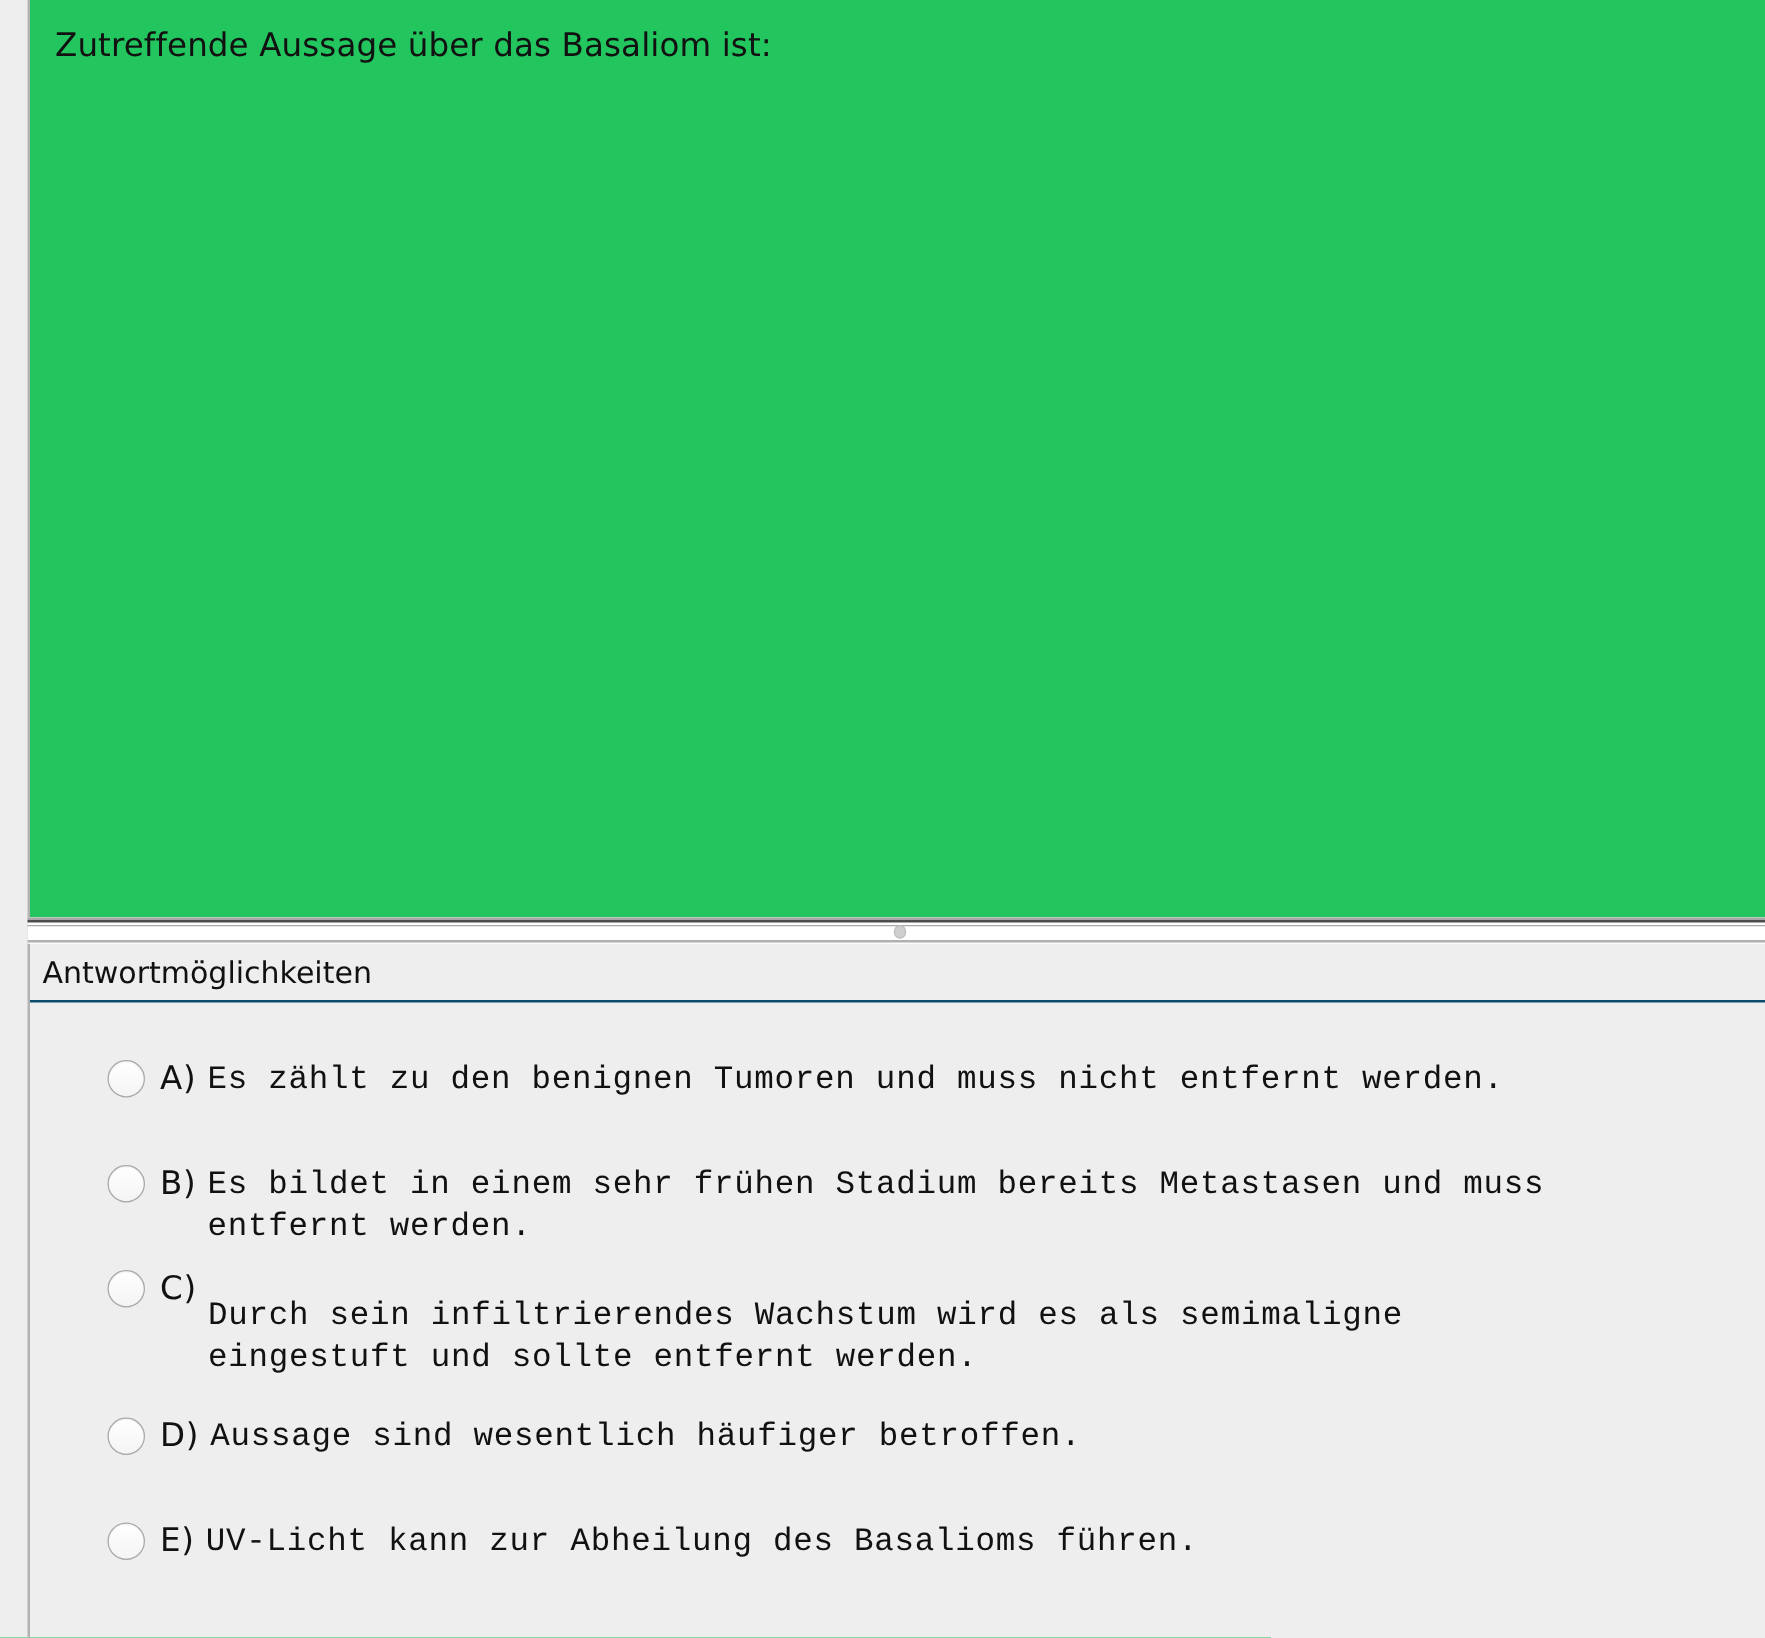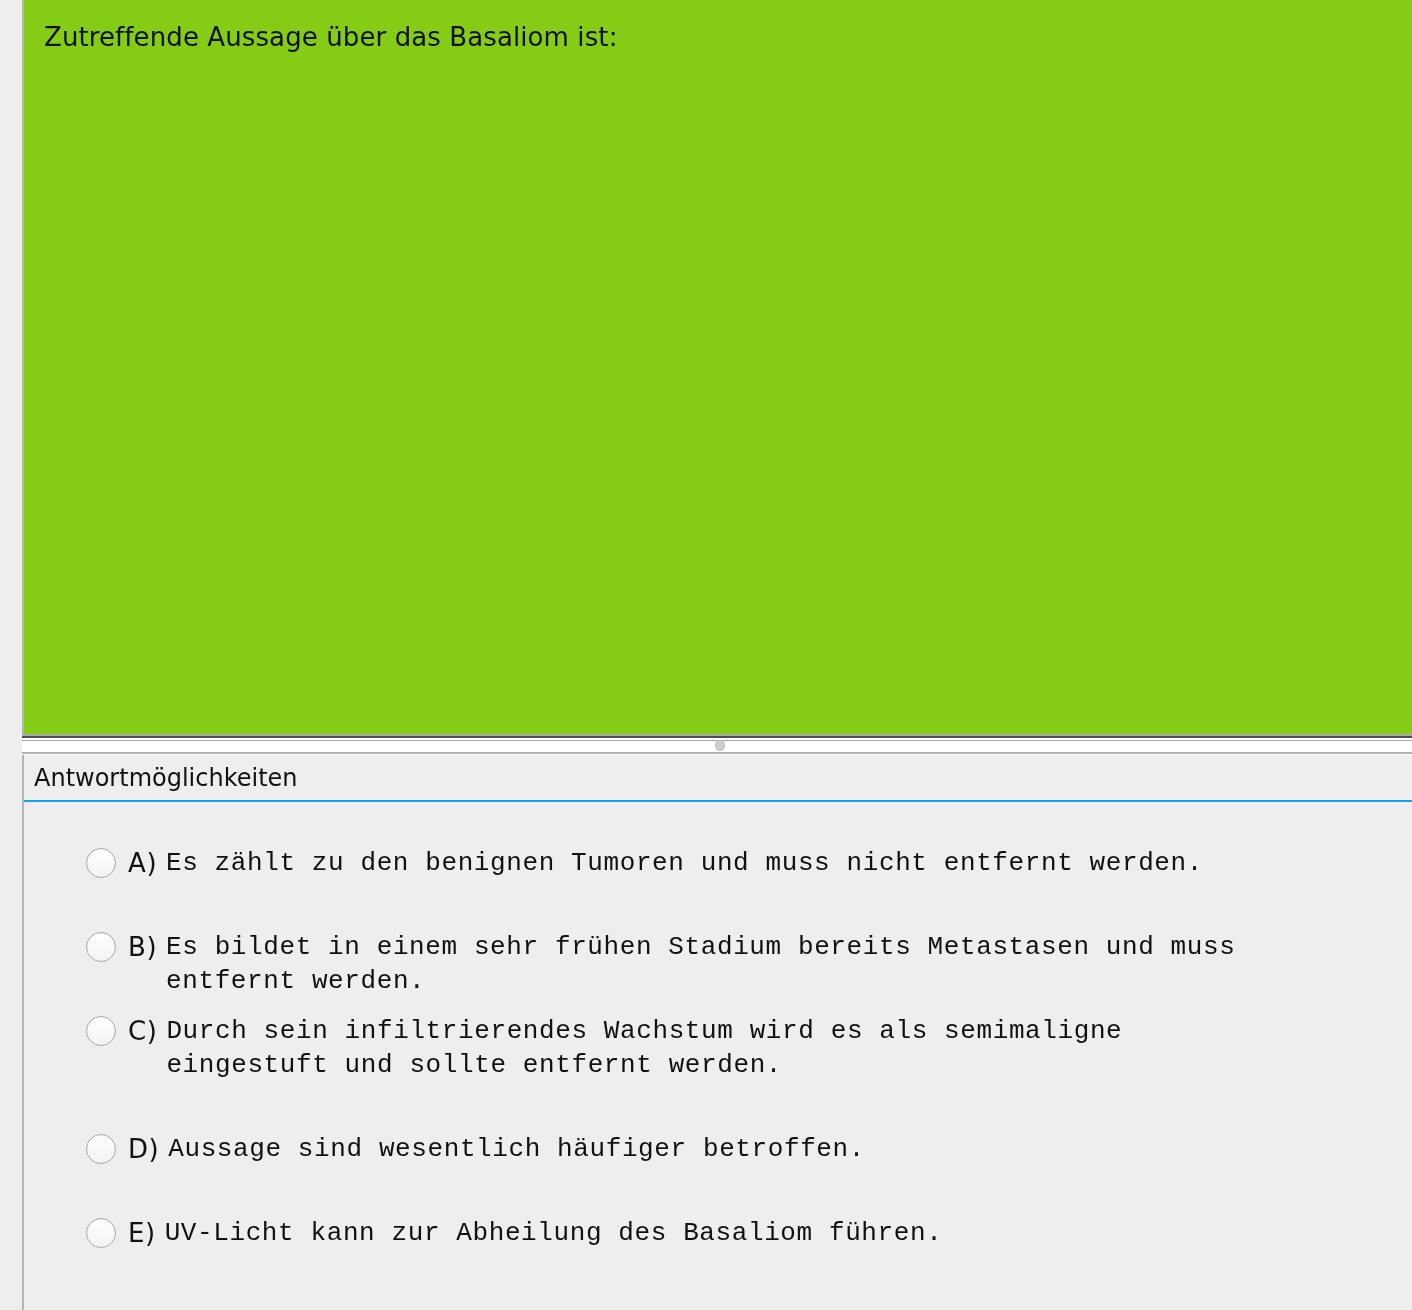--- a/index.html
+++ b/index.html
@@ -9,21 +9,21 @@
       font-family: "DejaVu Sans", sans-serif;
       color: #111;
       position: relative;
     }
     .left-border {
       position: absolute; left: 22px; top: 0; width: 2px; height: 1310px;
       background: #b3b3b3;
     }
     .question-pane {
       position: absolute; left: 24px; top: 0; right: 0; height: 734px;
-      background: #84cc16;
+      background: #22c55e;
     }
     .question-text {
       position: absolute; left: 20px; top: 22px;
       font-size: 26px; letter-spacing: 0.1px;
     }
     .splitter {
       position: absolute; left: 22px; right: 0; top: 734px; height: 19px;
       background: #ffffff;
       border-top: 2px solid #a8a8a8;
     }
@@ -36,21 +36,21 @@
     .splitter-bottom {
       position: absolute; left: 22px; right: 0; top: 752px; height: 2px; background: #b0b0b0;
     }
     .splitter-handle {
       position: absolute; left: 715px; top: 740px; width: 10px; height: 11px;
       border-radius: 50%; background: #cfcfcf; border: 1px solid #bdbdbd;
       box-sizing: border-box;
     }
     .answers-header {
       position: absolute; left: 24px; right: 0; top: 756px; height: 44px;
-      border-bottom: 2px solid #0ea5e9;
+      border-bottom: 2px solid #0c4a6e;
     }
     .answers-header-label {
       position: absolute; left: 10px; top: 8px; font-size: 24px;
     }
     .option {
       position: absolute; left: 86px; display: flex; align-items: flex-start;
       font-size: 26px; letter-spacing: 0.6px;
     }
     .radio {
       width: 30px; height: 30px; border-radius: 50%;
@@ -91,29 +91,29 @@
 <div class="option" style="top:932px;">
   <div class="radio"></div>
   <div class="option-text option-wrap">
     <span class="prefix">B)</span>&nbsp;<span class="body">Es bildet in einem sehr frühen Stadium bereits Metastasen und muss entfernt werden.</span>
   </div>
 </div>
 
 <div class="option" style="top:1016px;">
   <div class="radio"></div>
   <div class="option-text option-wrap">
-    <span class="prefix">C)</span>&nbsp;<span class="body" style="width:1120px;">Durch sein infiltrierendes Wachstum wird es als semimaligne eingestuft und sollte entfernt werden.</span>
+    <span class="prefix">C)</span>&nbsp;<span class="body" style="width:1120px;margin-top:21px;">Durch sein infiltrierendes Wachstum wird es als semimaligne eingestuft und sollte entfernt werden.</span>
   </div>
 </div>
 
 <div class="option" style="top:1134px;">
   <div class="radio"></div>
   <div class="option-text option-wrap">
     <span class="prefix">D)</span>&nbsp;<span class="body">Aussage sind wesentlich häufiger betroffen.</span>
   </div>
 </div>
 
 <div class="option" style="top:1218px;">
   <div class="radio"></div>
   <div class="option-text option-wrap">
-    <span class="prefix">E)</span>&nbsp;<span class="body">UV-Licht kann zur Abheilung des Basaliom führen.</span>
+    <span class="prefix">E)</span>&nbsp;<span class="body">UV-Licht kann zur Abheilung des Basalioms führen.</span>
   </div>
 </div>
 
 </body></html>

